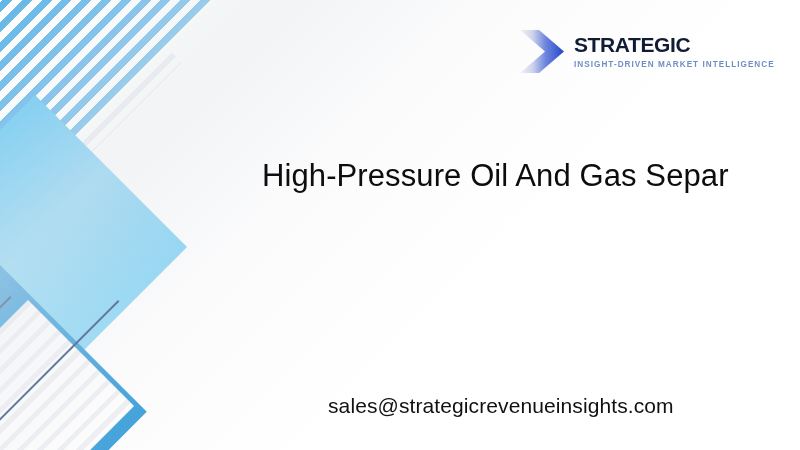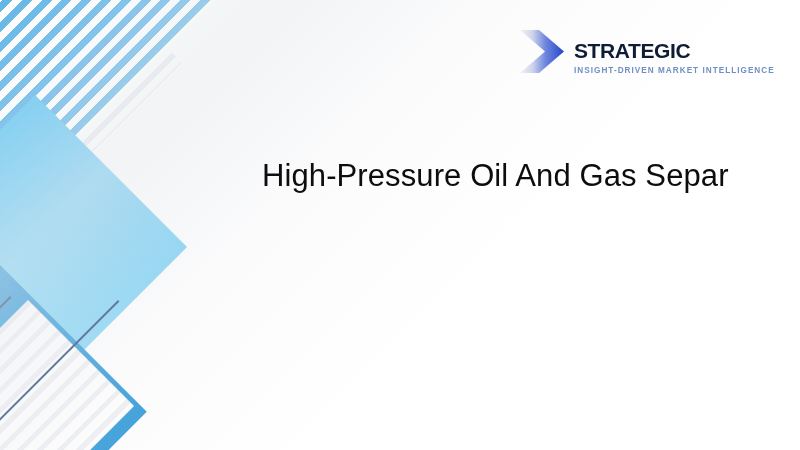--- a/index.html
+++ b/index.html
@@ -119,21 +119,21 @@
     width:2px;
   }
   #navy-1 { left:10px;  top:296px; height:330px; transform:rotate(45deg); }
   #navy-2 { left:118px; top:300px; height:300px; transform:rotate(45deg); }
 
   
   #logo {
     position:absolute;
     left:519px; top:28px;
     display:flex;
-    align-items:flex-end;
+    align-items:center;
     gap:9px;
   }
   #logo-mark {
     width:46px; height:47px;
     flex:none;
     display:block;
   }
   #logo-text { display:flex; flex-direction:column; }
   .wordmark-line {
     font-size:21px;
@@ -218,14 +218,15 @@
     </svg>
 
     <div id="logo-text">
       <div class="wordmark-line">STRATEGIC</div>
       <div id="tagline">INSIGHT-DRIVEN MARKET INTELLIGENCE</div>
     </div>
   </div>
 
   <div id="title">High-Pressure Oil And Gas Separ</div>
 
+  <div id="email">sales@strategicrevenueinsights.com</div>
 
 </div>
 
 </body></html>

